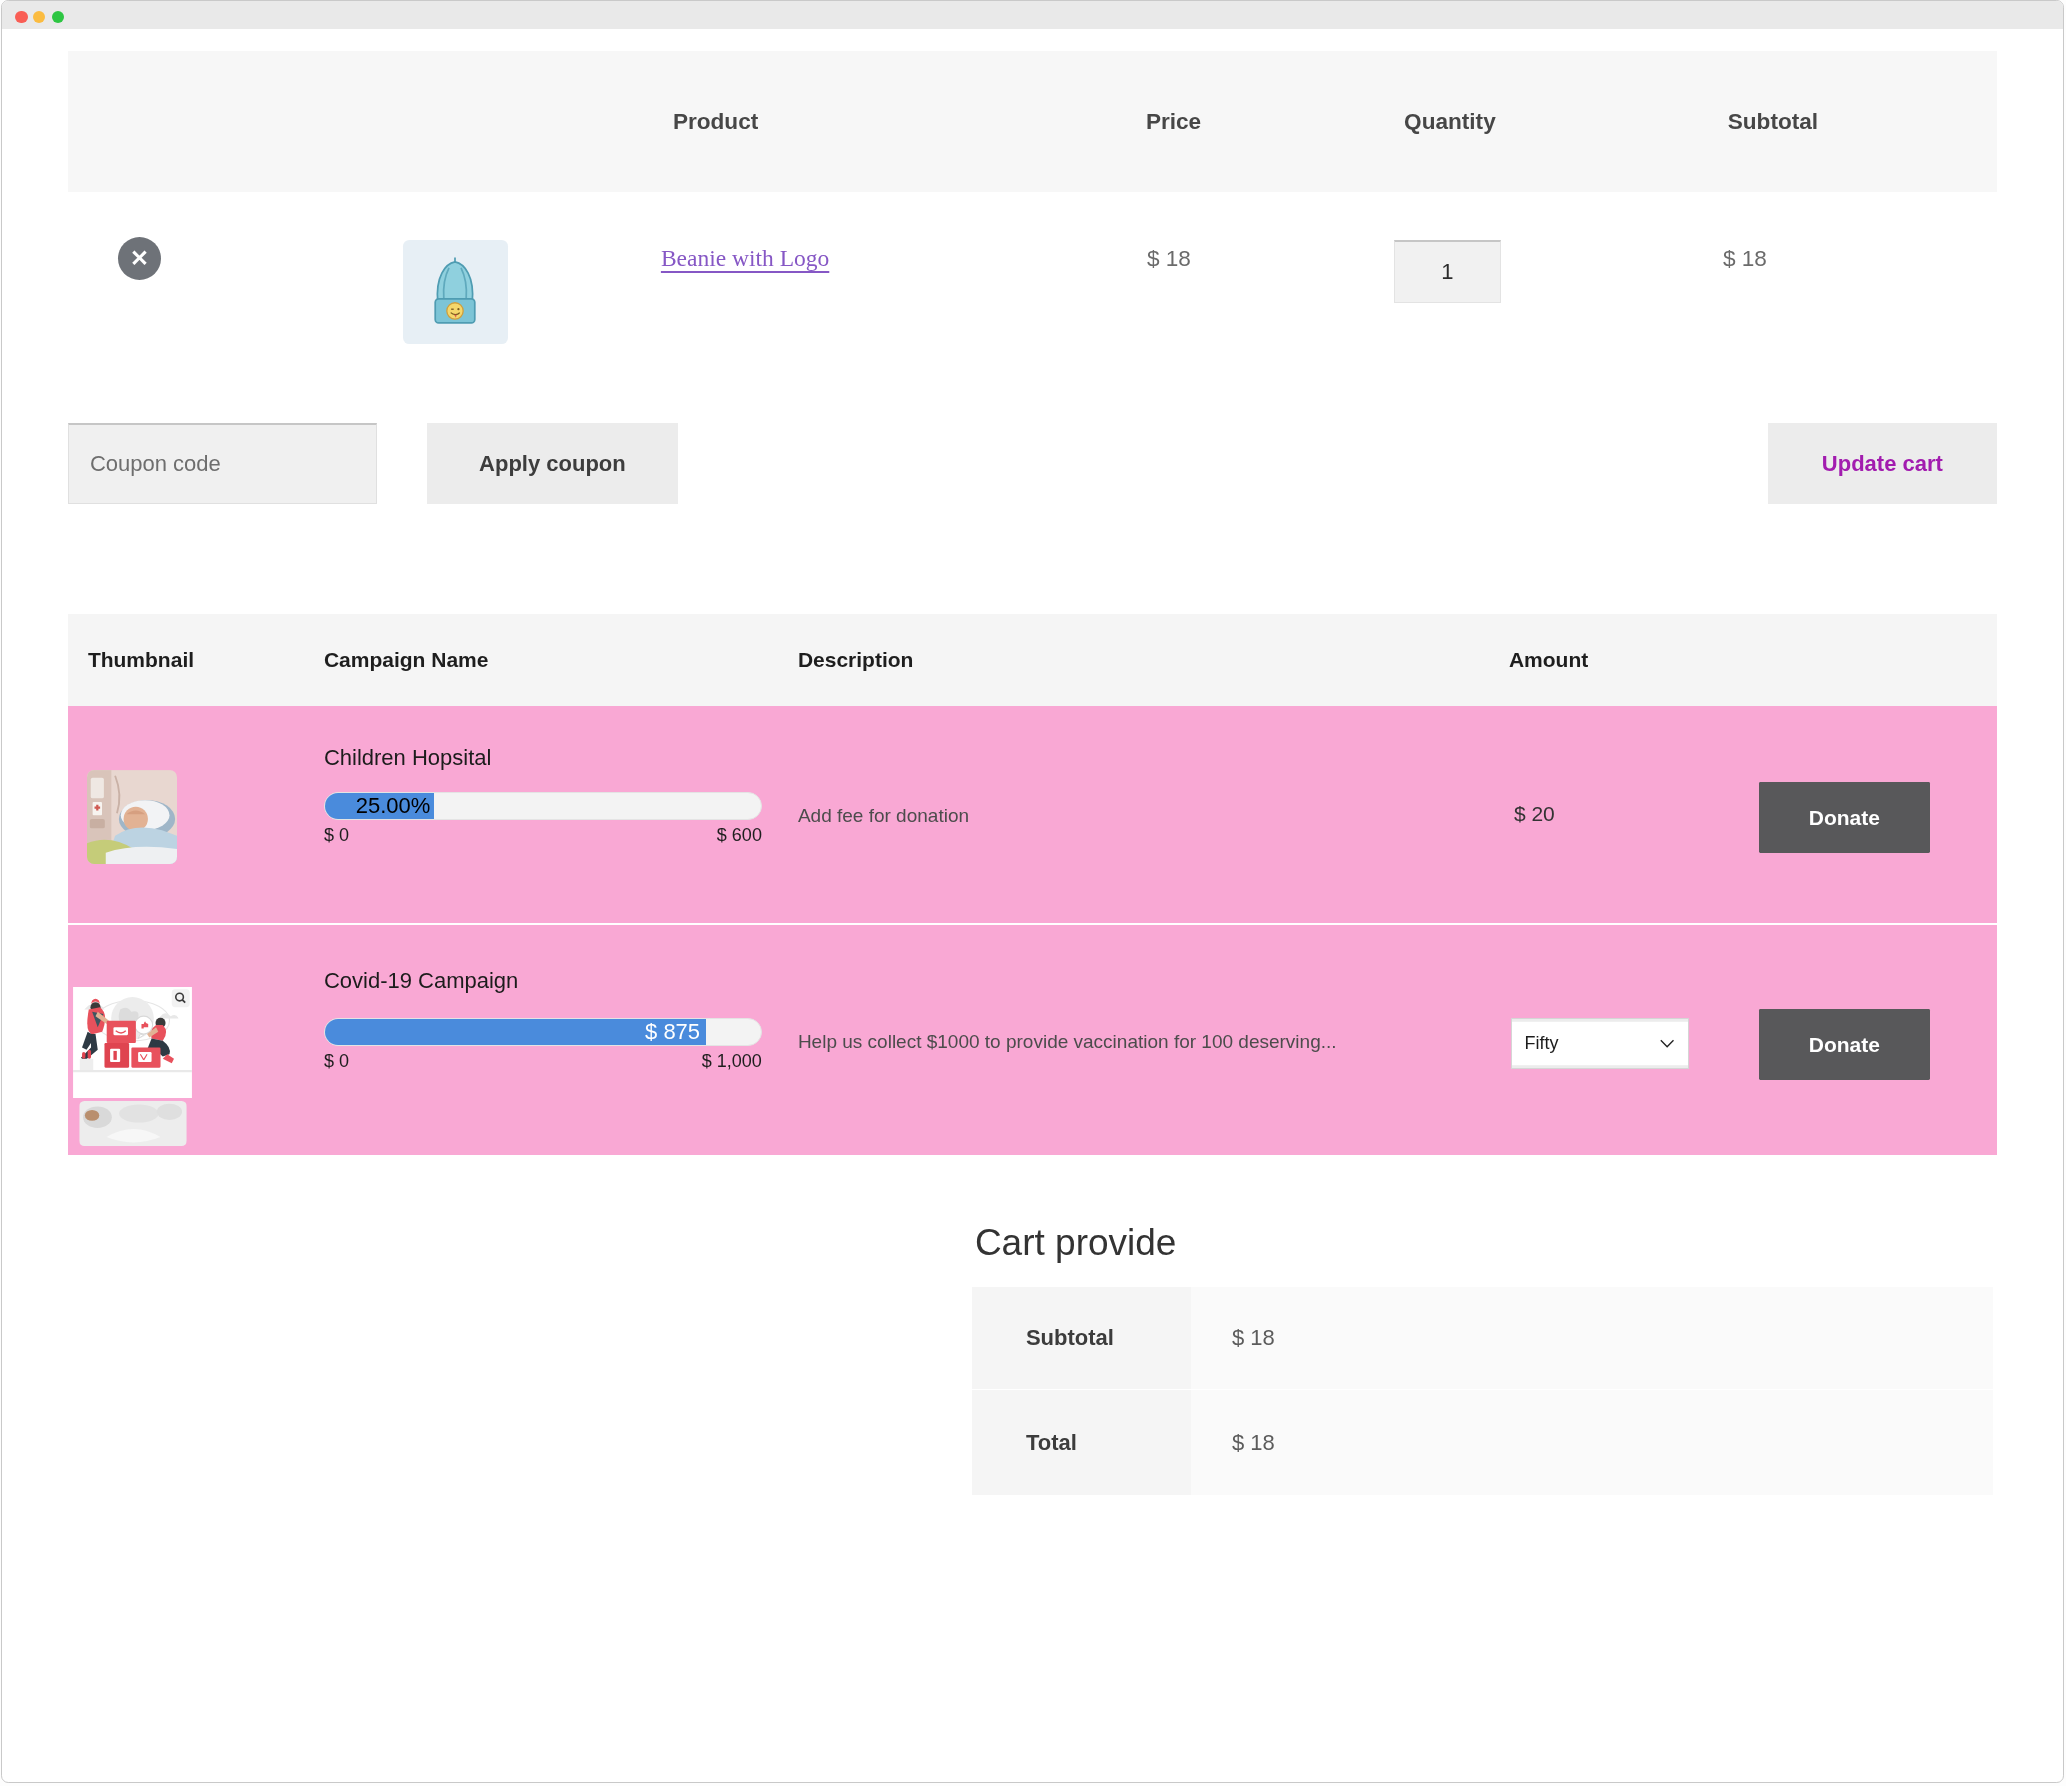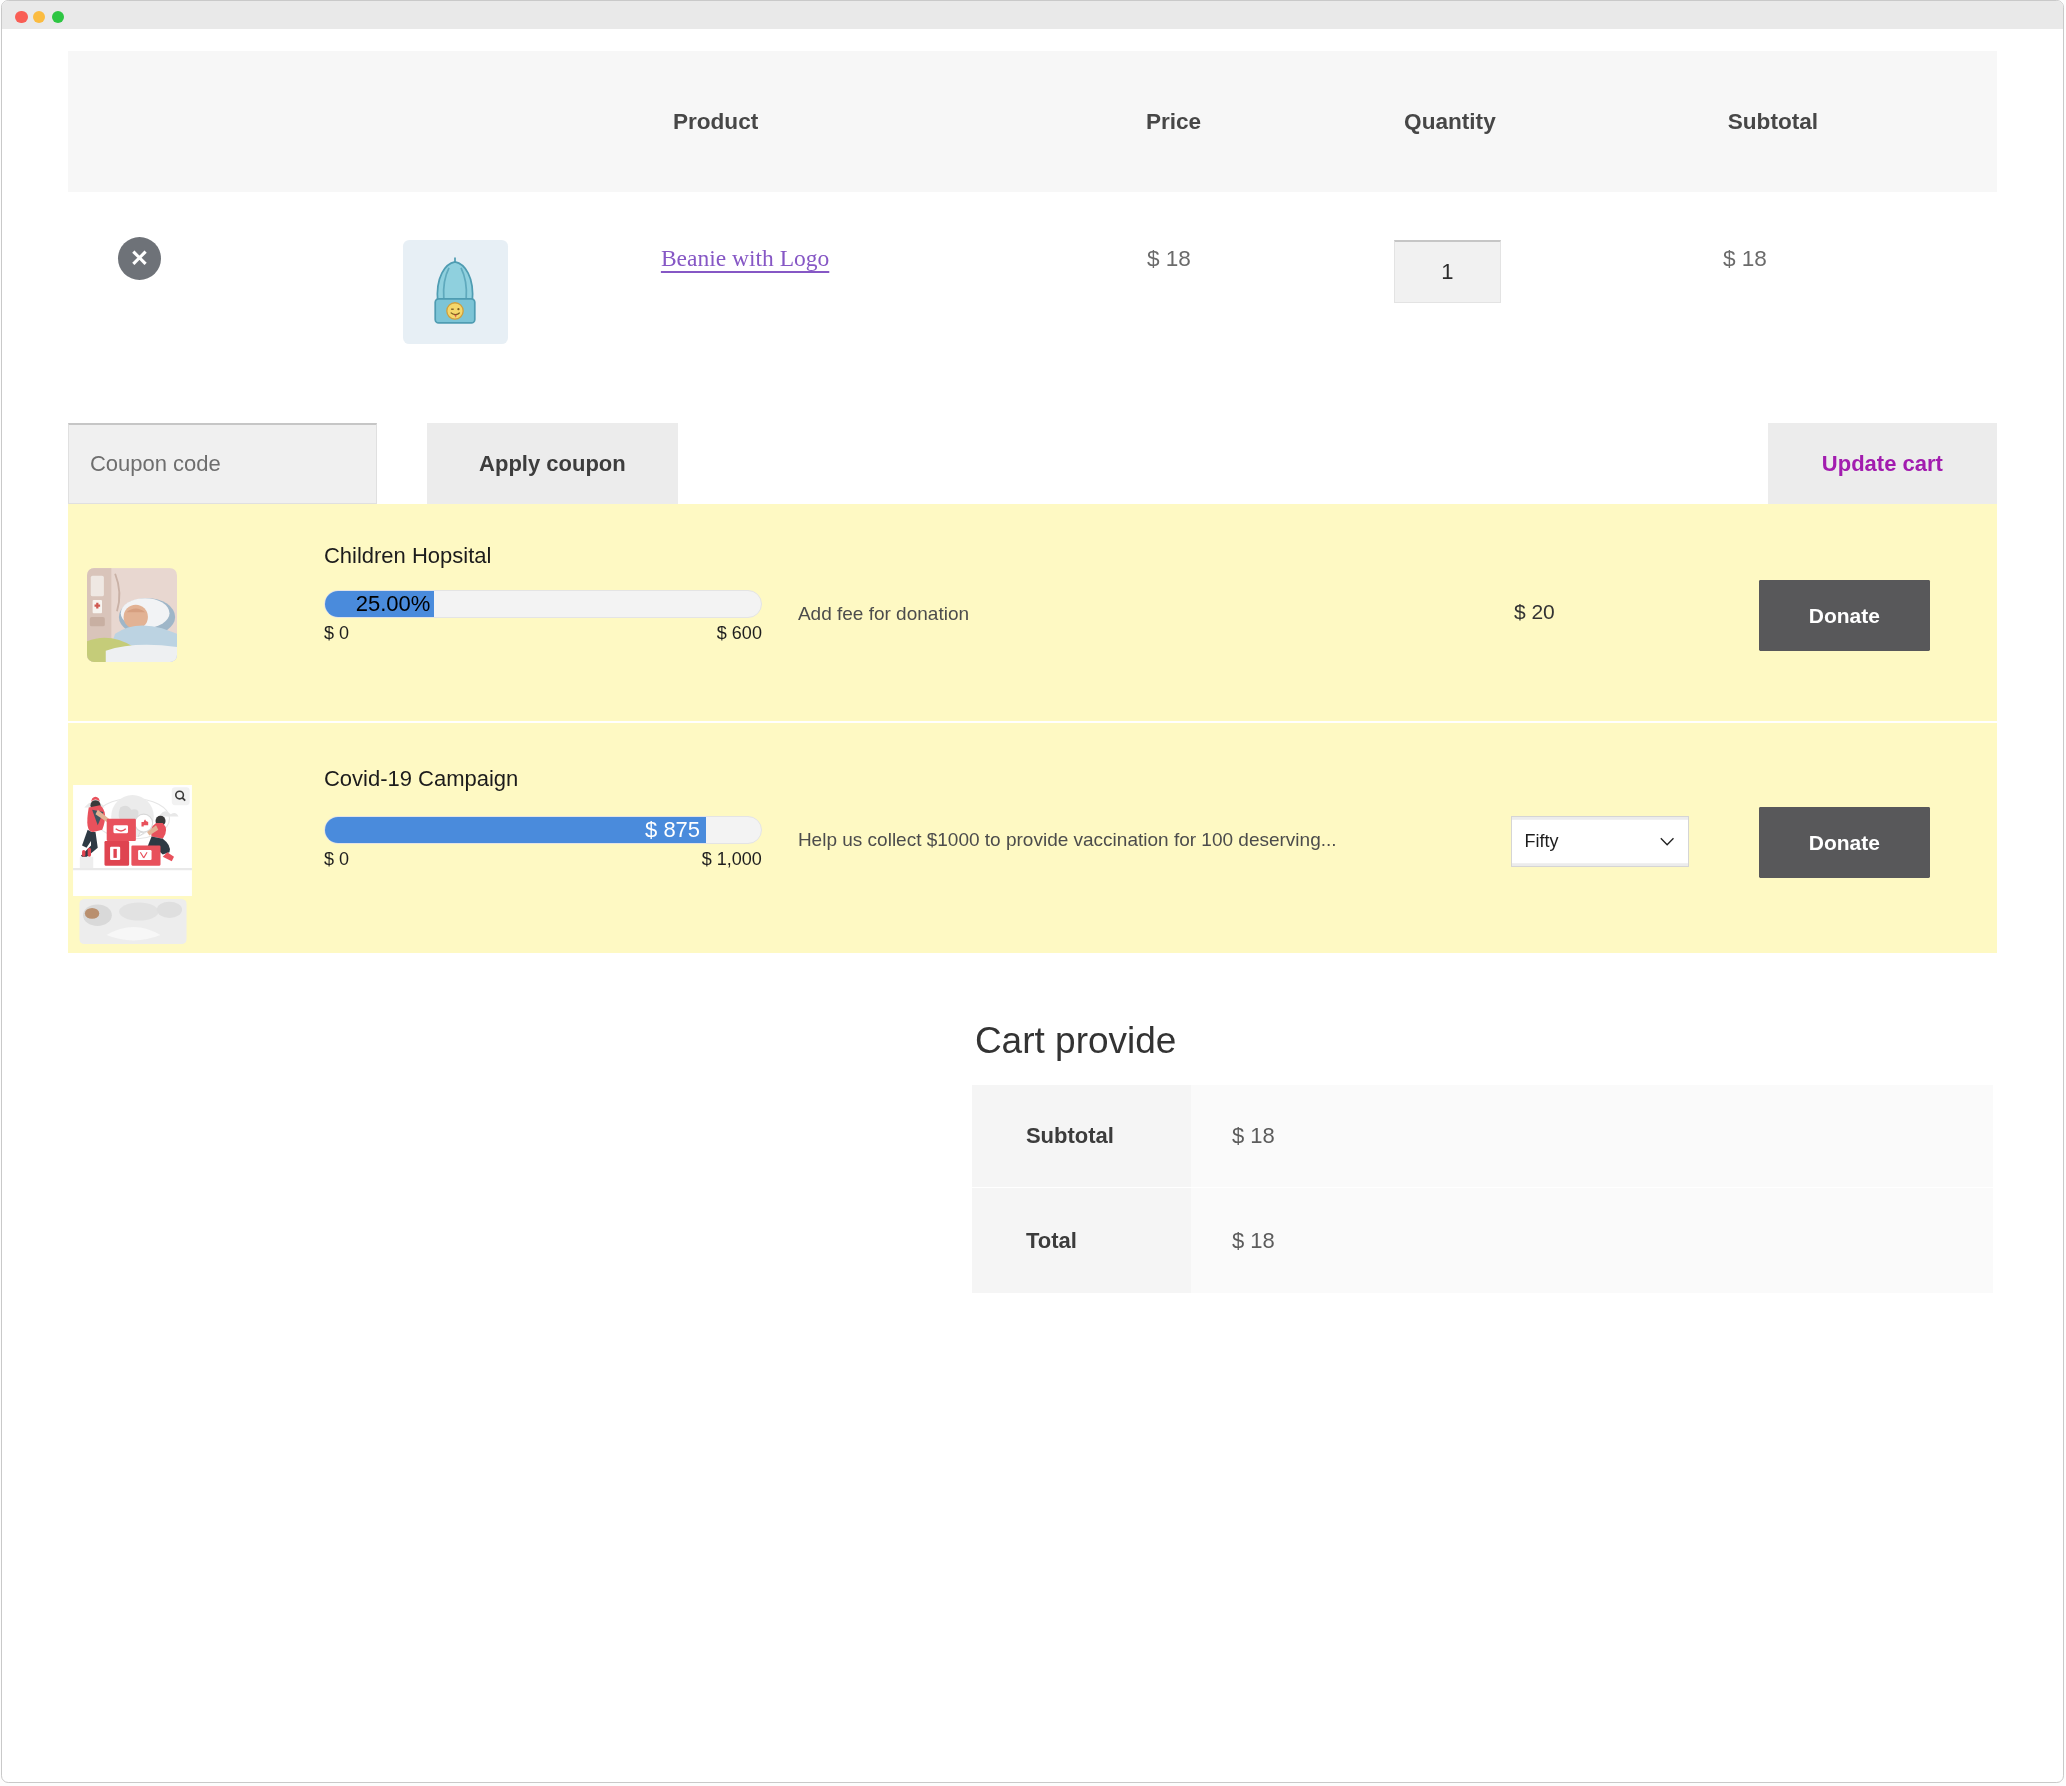--- a/index.html
+++ b/index.html
@@ -36,21 +36,21 @@
   .coupon-input::placeholder{color:#6e6e6e;opacity:1;}
   .btn-flat{position:absolute;top:0;height:81px;background:#ececec;border:none;cursor:pointer;
     font-size:22px;font-weight:700;font-family:"Liberation Sans",sans-serif;}
   .apply-btn{left:315px;width:251px;color:#3d3d3d;margin-left:44px;}
   .update-btn{right:0;width:229px;color:#a21caf;}
 
   
   .camp-header{position:relative;margin-top:110px;height:92px;background:#f5f5f5;}
   .camp-header .col-label{position:absolute;top:0;height:92px;display:flex;align-items:center;
     font-size:21px;font-weight:700;color:#1e1e1e;}
-  .camp-row{position:relative;background:#fef9c3;}
+  .camp-row{position:relative;background:#f9a8d4;}
   .camp-row + .camp-row{border-top:2.3px solid #ffffff;}
   .camp-name{position:absolute;left:256px;font-size:22px;color:#1c1c1c;}
   .progress-track{position:absolute;left:256px;width:438px;height:28px;box-sizing:border-box;
     background:#f3f3f3;border:0.9px solid #e4e4e4;border-radius:14px;}
   .progress-fill{height:100%;background:#4a8bdc;border-radius:14px 0 0 14px;position:relative;}
   .progress-label{position:absolute;right:3.6px;top:50%;transform:translateY(-50%);
     font-size:22px;white-space:nowrap;}
   .minmax{position:absolute;left:256px;width:438px;display:flex;justify-content:space-between;
     font-size:18px;color:#1e1e1e;}
   .camp-desc{position:absolute;left:730px;font-size:19px;color:#4c4c4c;}
@@ -127,20 +127,26 @@
       <input class="qty-input" type="text" value="1" style="">
       <div class="prod-subtotal">$ 18</div>
     </div>
 
     <div class="actions">
       <input class="coupon-input" type="text" placeholder="Coupon code" style="">
       <button class="btn-flat apply-btn">Apply coupon</button>
       <button class="btn-flat update-btn">Update cart</button>
     </div>
 
+    <div class="camp-header">
+      <div class="col-label" style="left:20px">Thumbnail</div>
+      <div class="col-label" style="left:256px">Campaign Name</div>
+      <div class="col-label" style="left:730px">Description</div>
+      <div class="col-label" style="left:1441px">Amount</div>
+    </div>
 
     <div class="camp-row" style="height:217px">
       <div class="camp-thumb" style="left:19px;top:64px;width:90px;height:94px;border-radius:7.2px">
         <svg width="90" height="94" viewBox="0 0 96 100">
           <rect width="96" height="100" fill="#e8d7d0"></rect>
           <rect x="0" y="0" width="26" height="100" fill="#d9c4ba"></rect>
           <rect x="4" y="8" width="14" height="22" rx="2" fill="#efe8e3"></rect>
           <rect x="6" y="34" width="10" height="14" rx="1" fill="#f7f4f0"></rect>
           <path d="M8,40 h6 M11,37 v6" stroke="#cf5a52" stroke-width="2.4"></path>
           <rect x="3" y="52" width="16" height="10" rx="2" fill="#c8afa2"></rect>

